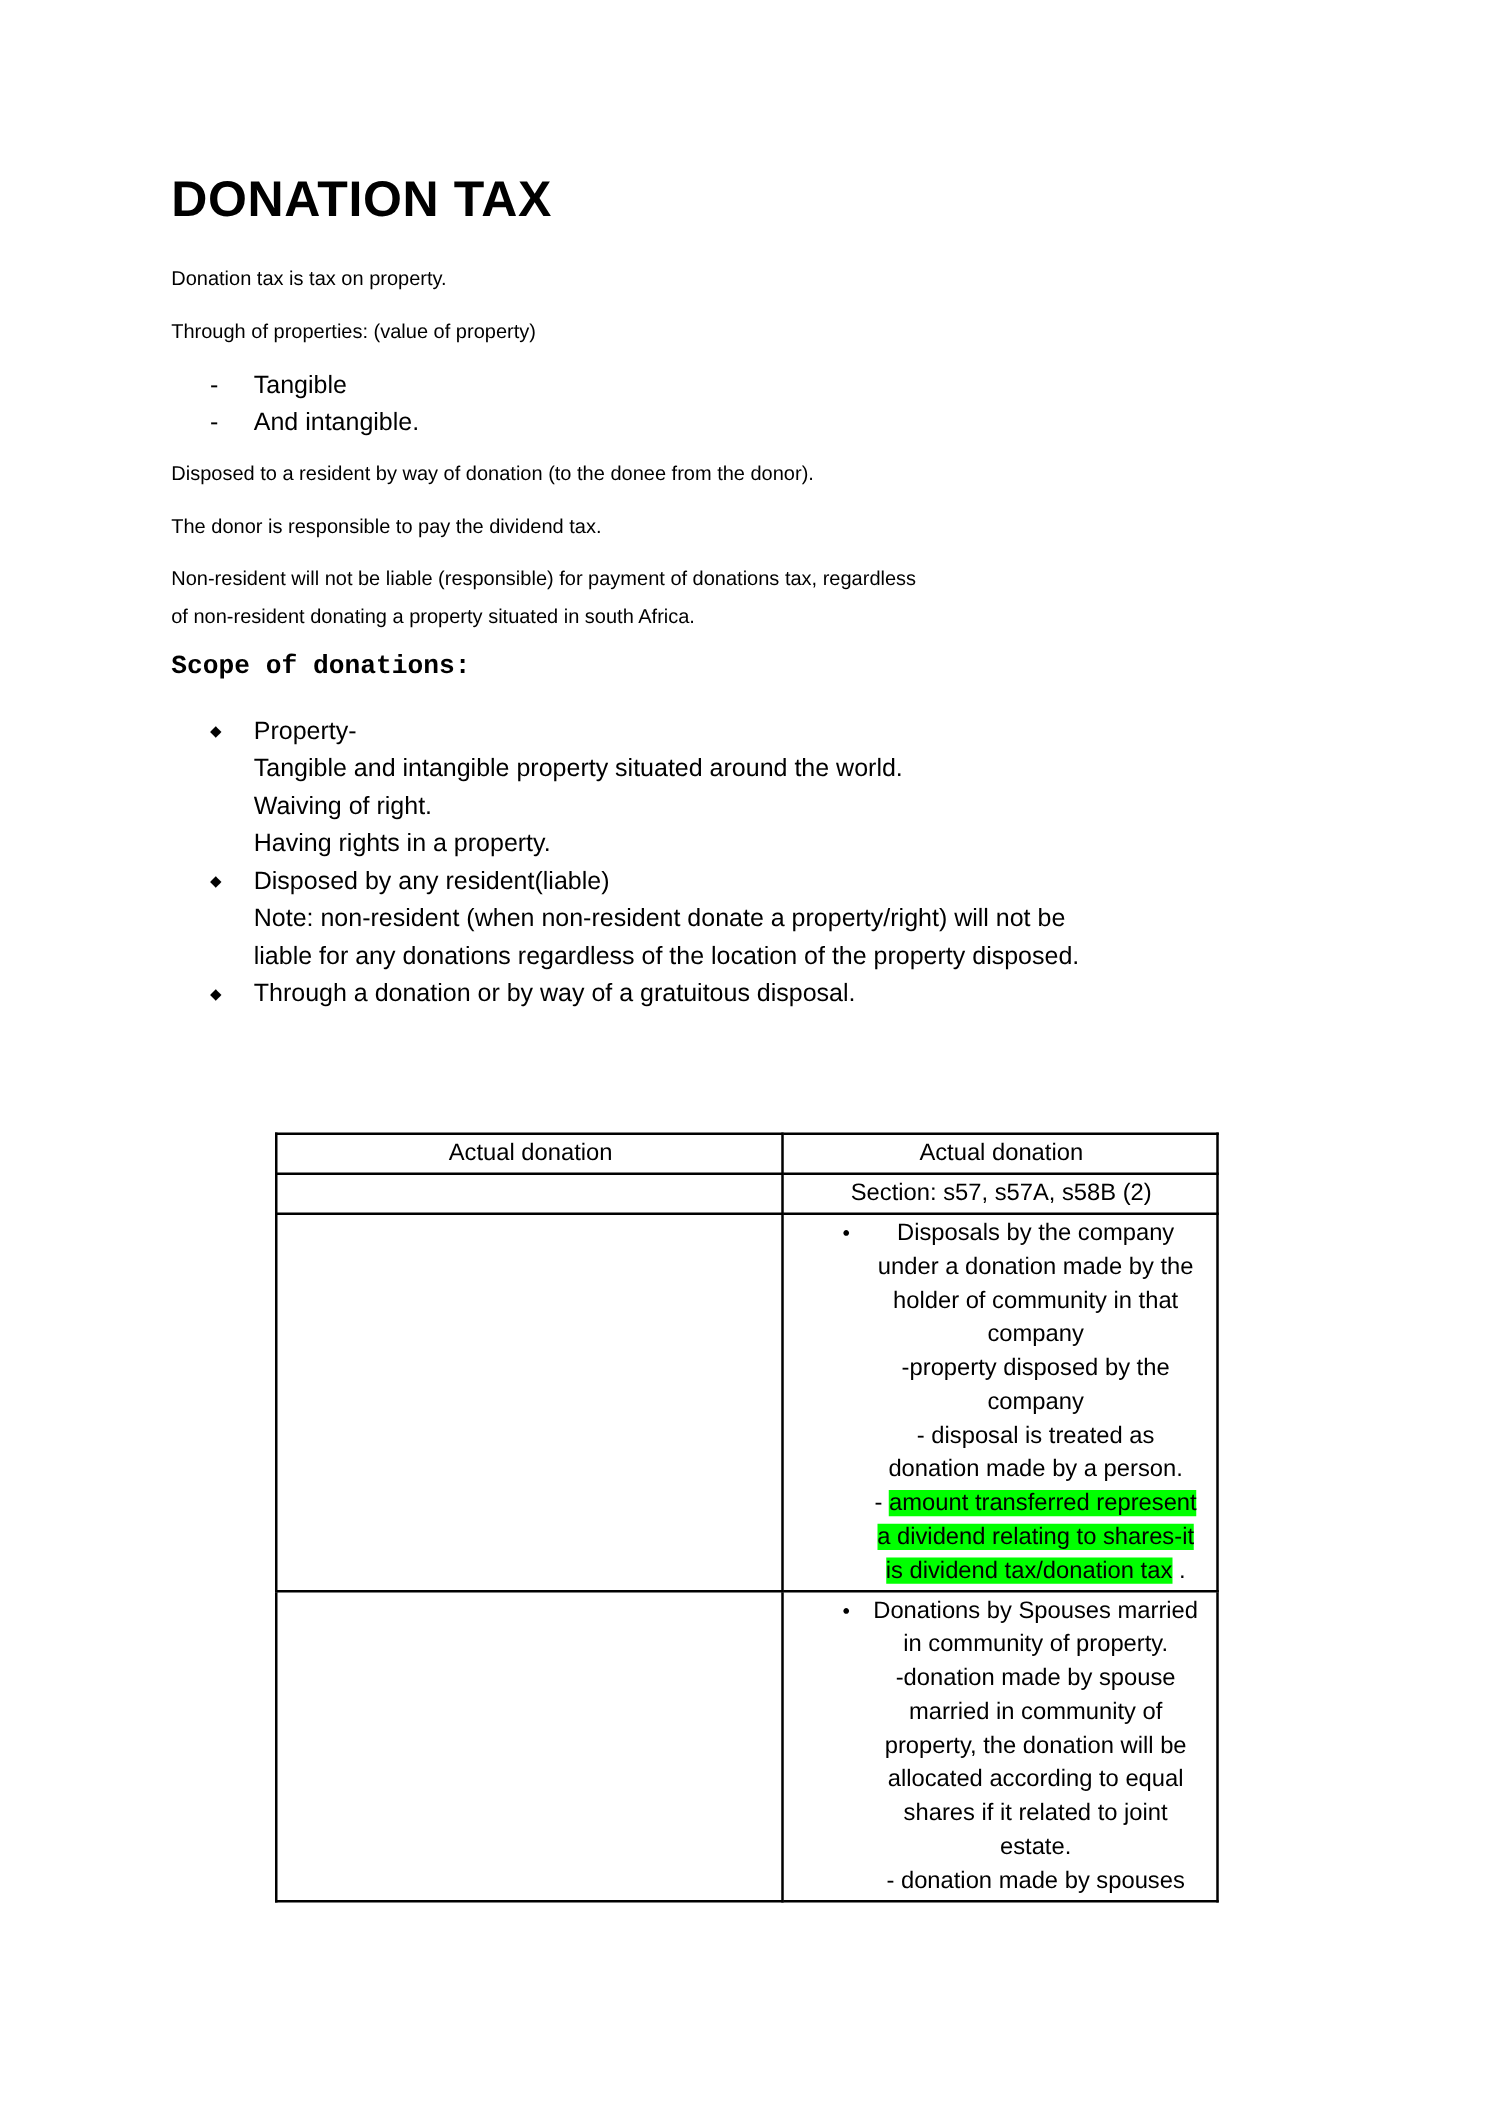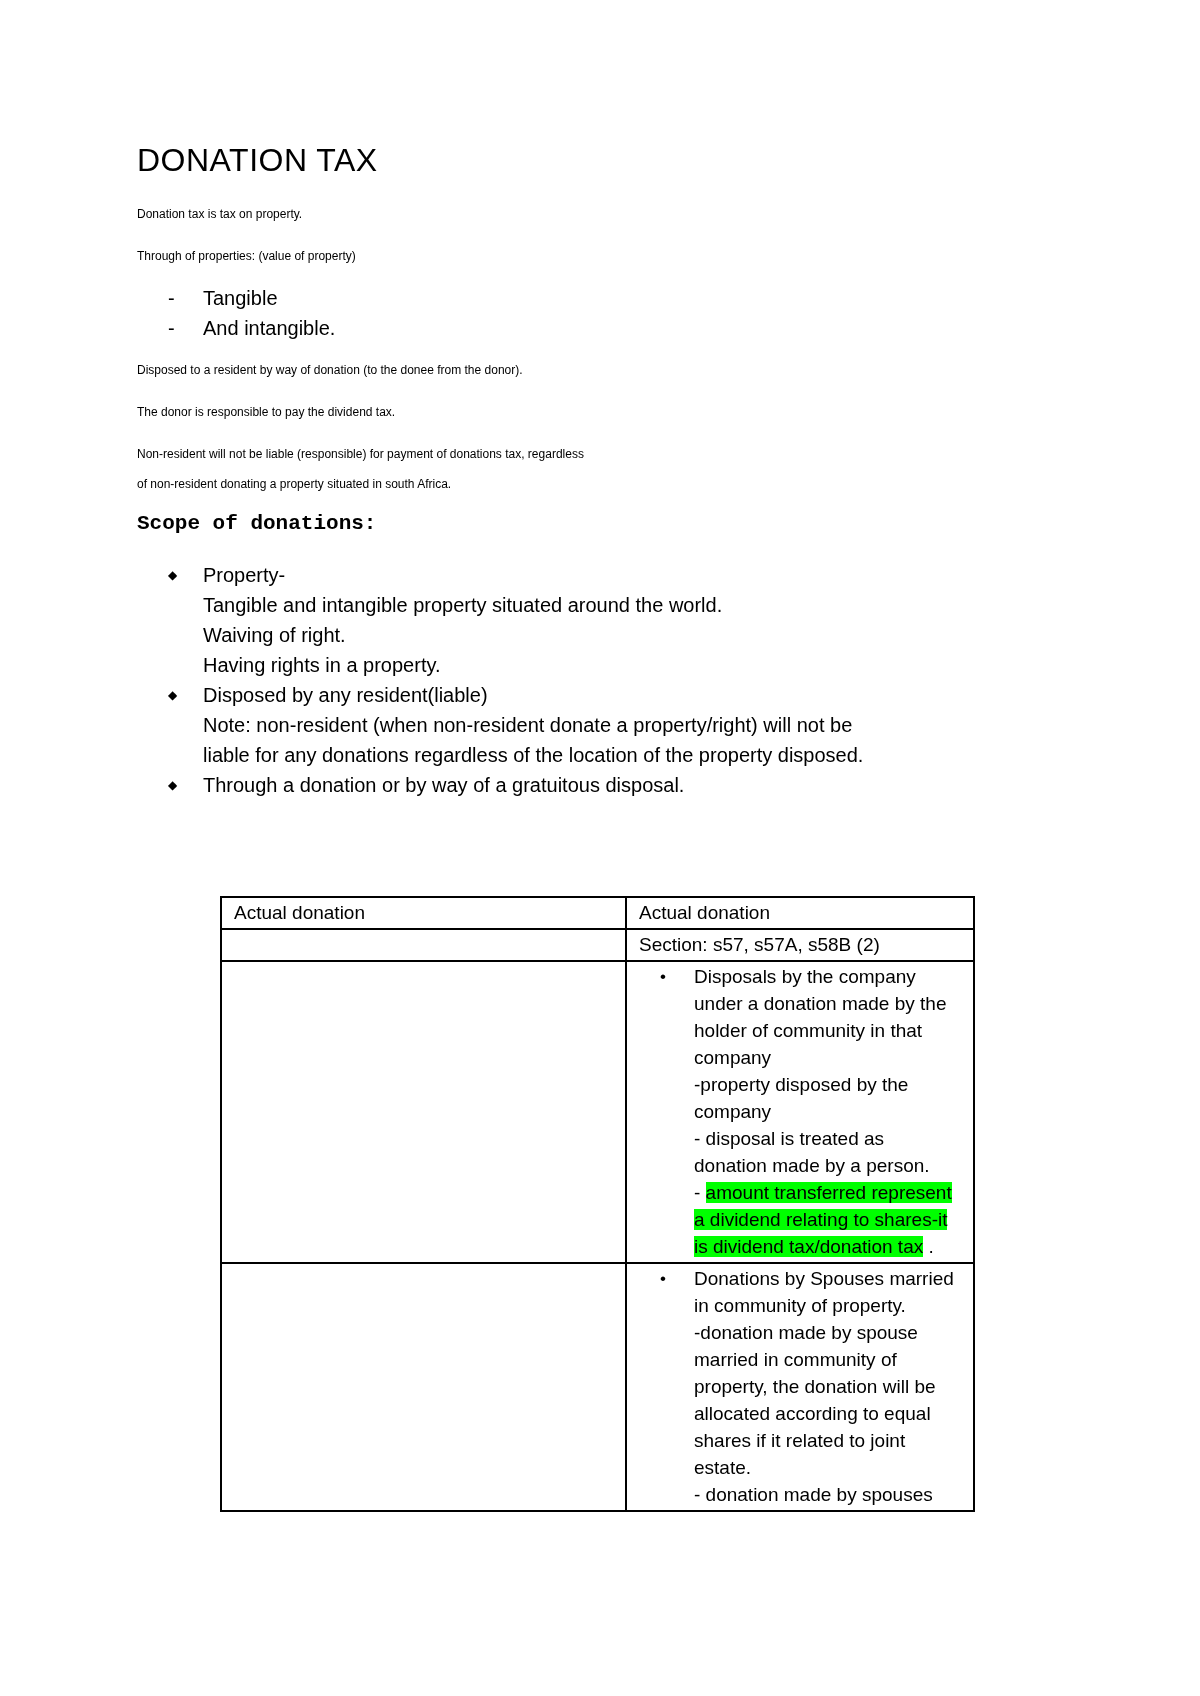--- a/index.html
+++ b/index.html
@@ -9,28 +9,28 @@
     color: #000000;
     overflow: hidden;
   }
   .page {
     box-sizing: border-box;
     width: 1200px; height: 1696px;
     padding: 137px 130px 0 137px;
   }
   .doc-title {
     font-family: "Liberation Sans", sans-serif;
-    font-size: 32px;
+    font-size: 40px;
     line-height: 46px;
-    font-weight: normal;
+    font-weight: bold;
     letter-spacing: 0.5px;
-    margin: 0 0 16px 0;
+    margin: 0 0 26px 0;
   }
   .para {
-    font-size: 12px;
+    font-size: 16px;
     line-height: 30px;
     margin: 0 0 12px 0;
     white-space: pre-line;
   }
   .subheading {
     font-size: 21px;
     line-height: 25px;
     font-weight: bold;
     margin: 6px 0 24px 0;
     font-family: Liberation Mono, monospace;
@@ -62,21 +62,21 @@
     margin: 96px 0 0 83px;
   }
   .col-actual { width: 405px; }
   .col-deemed { width: 348px; }
   table.donation-table th,
   table.donation-table td {
     border: 2px solid #000000;
     font-size: 19px;
     line-height: 27px;
     font-weight: normal;
-    text-align: left;
+    text-align: center;
     vertical-align: top;
     padding: 1px 10px 2px 12px;
   }
   .cell-li { display: flex; }
   .marker2 {
     flex: none;
     width: 34px;
     padding-left: 21px;
     font-size: 17px;
   }

